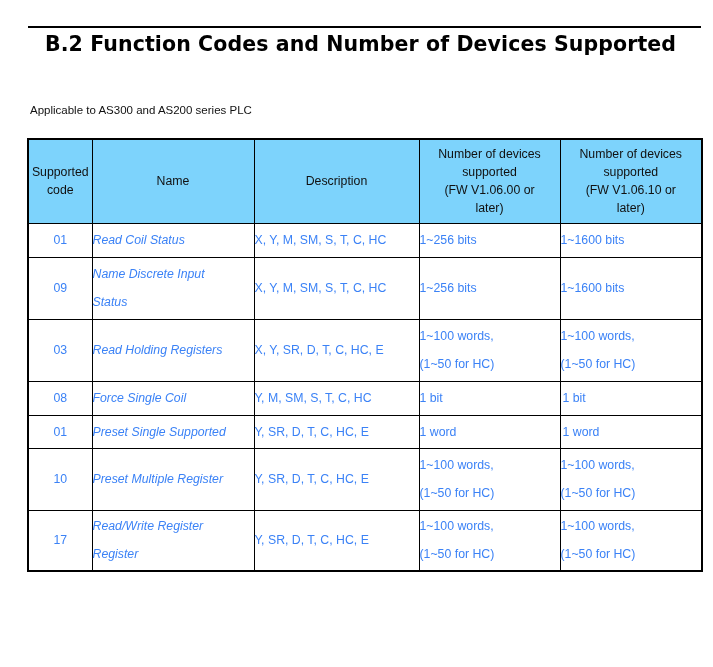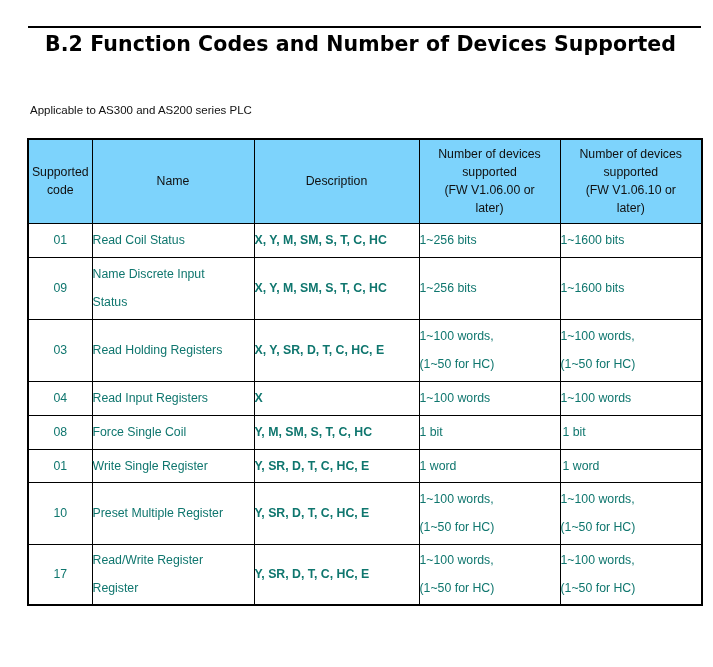--- a/index.html
+++ b/index.html
@@ -26,24 +26,24 @@
       border: 2px solid #000;
       font-size: 12.3px;
     }
     table.modbus th, table.modbus td {
       border: 1.5px solid #000; padding: 0;
     }
     table.modbus th {
       background: #7dd3fc; font-weight: normal; text-align: center;
       line-height: 18px; font-size: 12.3px; color: #111;
     }
-    table.modbus td { vertical-align: middle; color: #0f766e; }
+    table.modbus td { vertical-align: middle; color: #3b82f6; }
     td.code { text-align: center; }
-    td.name { padding-left: 10px; line-height: 28px; }
-    td.desc { padding-left: 8px; font-weight: bold; }
+    td.name { padding-left: 10px; line-height: 28px; font-style: italic; }
+    td.desc { padding-left: 8px; }
     td.fw1 { padding-left: 2px; line-height: 28px; }
     td.fw2 { padding-left: 10px; line-height: 28px; }
     td.fw2.flush { padding-left: 2px; }
     .cell-line { display: block; }
   </style>
 </head>
 <body>
 
 <div class="top-rule"></div>
 
@@ -123,52 +123,39 @@
       <td class="fw1">
         <span class="cell-line">1~100 words,</span>
         <span class="cell-line">(1~50 for HC)</span>
       </td>
       <td class="fw2">
         <span class="cell-line">1~100 words,</span>
         <span class="cell-line">(1~50 for HC)</span>
       </td>
     </tr>
 
-    <tr style="height:34px">
-      <td class="code">04</td>
-      <td class="name">
-          <span class="cell-line">Read Input Registers</span>
-        </td>
-      <td class="desc">X</td>
-      <td class="fw1">
-          <span class="cell-line">1~100 words</span>
-        </td>
-      <td class="fw2">
-          <span class="cell-line">1~100 words</span>
-        </td>
-    </tr>
 
     <tr style="height:34px">
       <td class="code">08</td>
       <td class="name">
           <span class="cell-line">Force Single Coil</span>
         </td>
       <td class="desc">Y, M, SM, S, T, C, HC</td>
       <td class="fw1">
           <span class="cell-line">1 bit</span>
         </td>
       <td class="fw2 flush">
           <span class="cell-line">1 bit</span>
         </td>
     </tr>
 
     <tr style="height:33px">
       <td class="code">01</td>
       <td class="name">
-          <span class="cell-line">Write Single Register</span>
+          <span class="cell-line">Preset Single Supported</span>
         </td>
       <td class="desc">Y, SR, D, T, C, HC, E</td>
       <td class="fw1">
           <span class="cell-line">1 word</span>
         </td>
       <td class="fw2 flush">
           <span class="cell-line">1 word</span>
         </td>
     </tr>
 

